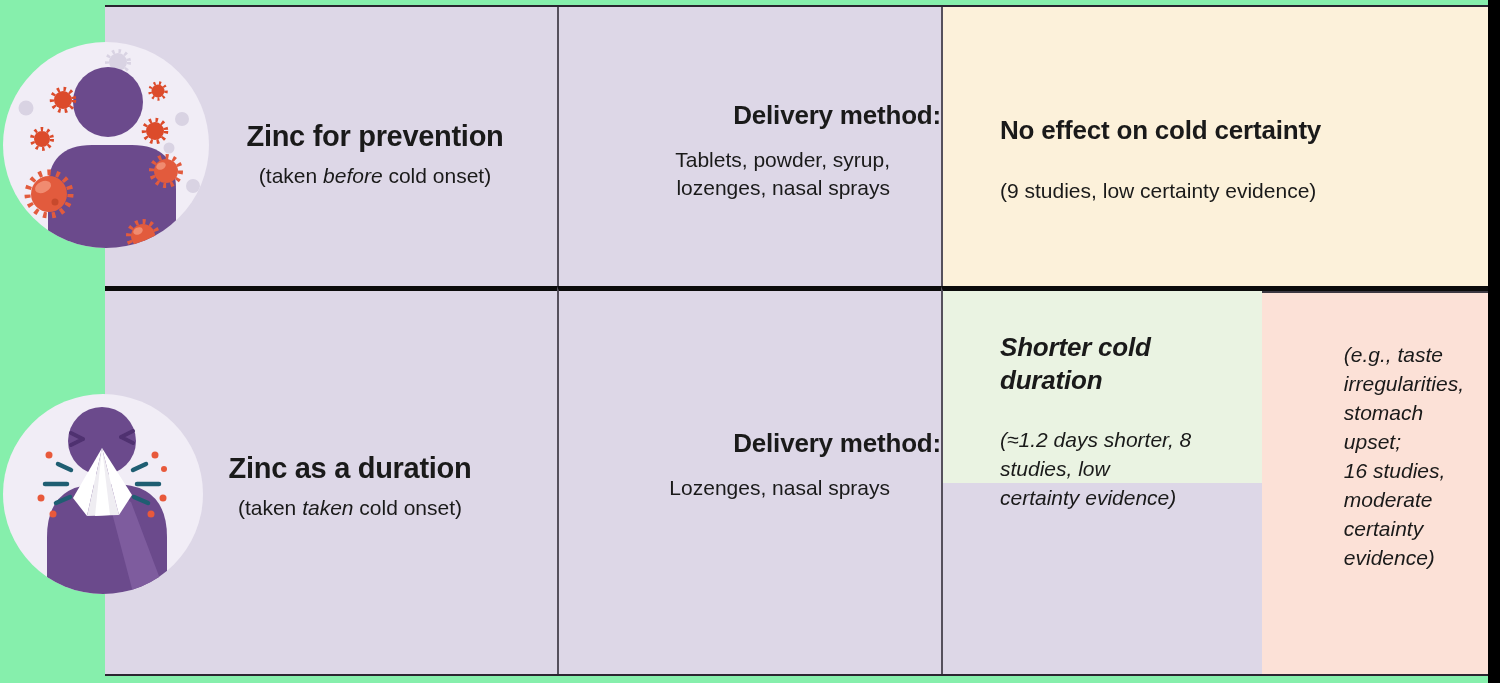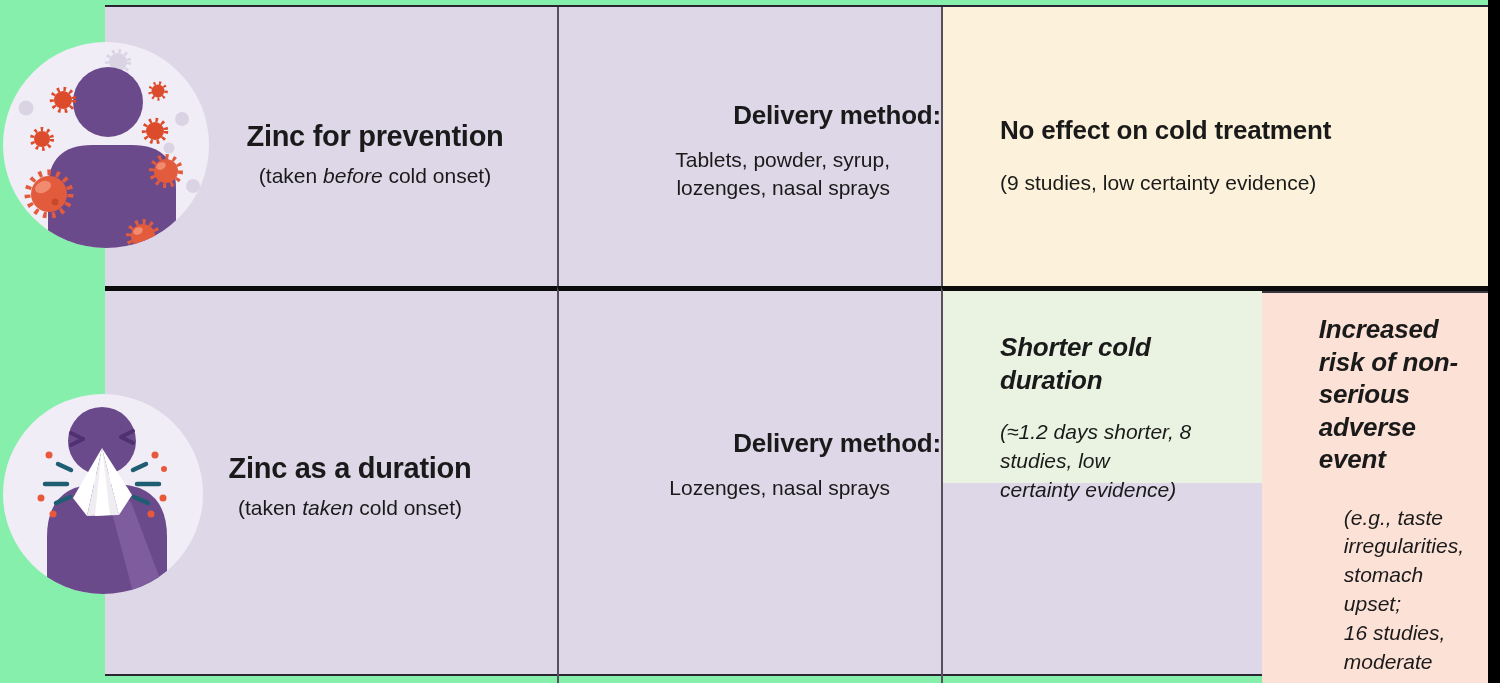--- a/index.html
+++ b/index.html
@@ -23,21 +23,21 @@
   .who-title{font-size:29px;font-weight:700;line-height:1.2;letter-spacing:-0.3px;}
   .who-sub{font-size:21px;line-height:1.25;margin-top:9px;}
   .who-sub em{font-style:italic;}
   .delivery-block{position:absolute;left:0;width:100%;text-align:right;}
   .delivery-block.r1{top:92px;}
   .delivery-block.r2{top:136px;}
   .heading{font-size:26px;font-weight:700;line-height:1.25;letter-spacing:-0.2px;}
   .body-text{font-size:21px;line-height:1.38;white-space:pre-line;}
   .delivery-methods{margin:14px auto 0;max-width:280px;}
   .outcome{box-sizing:border-box;}
-  .outcome .body-text{margin-top:22px;}
+  .outcome .body-text{margin-top:30px;}
   .bg-cream{background:#FCF1DA;padding:107px 30px 0 57px;}
   .bg-green{background:#EAF3E2;height:192px;padding:40px 30px 0 57px;}
   .bg-pink{background:#FCE1D7;border-top:2px solid #3c3842;flex:1;padding:20px 30px 0 57px;}
   .bg-pink .body-text{margin-top:28px;margin-left:25px;}
   .outcome-stack{display:flex;flex-direction:row;padding:0;font-style:italic;}
   .icon{position:absolute;z-index:2;}
   #icon-prevention{left:3px;top:42px;}
   #icon-treatment{left:3px;top:394px;}
 </style>
 </head>
@@ -155,21 +155,21 @@
       </div>
     </div>
     <div class="cell vline">
       <div class="delivery-block r1">
         <div class="heading">Delivery method:</div>
         <div class="body-text delivery-methods">Tablets, powder, syrup,
 lozenges, nasal sprays</div>
       </div>
     </div>
     <div class="cell vline outcome bg-cream">
-      <div class="heading">No effect on cold treatment</div>
+      <div class="heading">No effect on cold certainty</div>
       <div class="body-text">(9 studies, low certainty evidence)</div>
     </div>
 
     <div class="cell row2">
       <div class="who-block r2">
         <div class="who-title">Zinc as a duration</div>
         <div class="who-sub"><span>(taken </span><em>taken</em><span> cold onset)</span></div>
       </div>
     </div>
     <div class="cell vline row2">
@@ -178,21 +178,19 @@
         <div class="body-text delivery-methods">Lozenges, nasal sprays</div>
       </div>
     </div>
     <div class="cell vline row2 outcome-stack">
       <div class="outcome bg-green">
         <div class="heading">Shorter cold duration</div>
         <div class="body-text">(≈1.2 days shorter, 8 studies, low
 certainty evidence)</div>
       </div>
       <div class="outcome bg-pink">
-        <div class="heading" style="white-space:pre-line;max-width:460px;">Increased risk of non-serious
-adverse event</div>
         <div class="body-text">(e.g., taste irregularities, stomach upset;
 16 studies, moderate certainty evidence)</div>
       </div>
     </div>
 
   </div>
 </div>
 
 </body></html>

